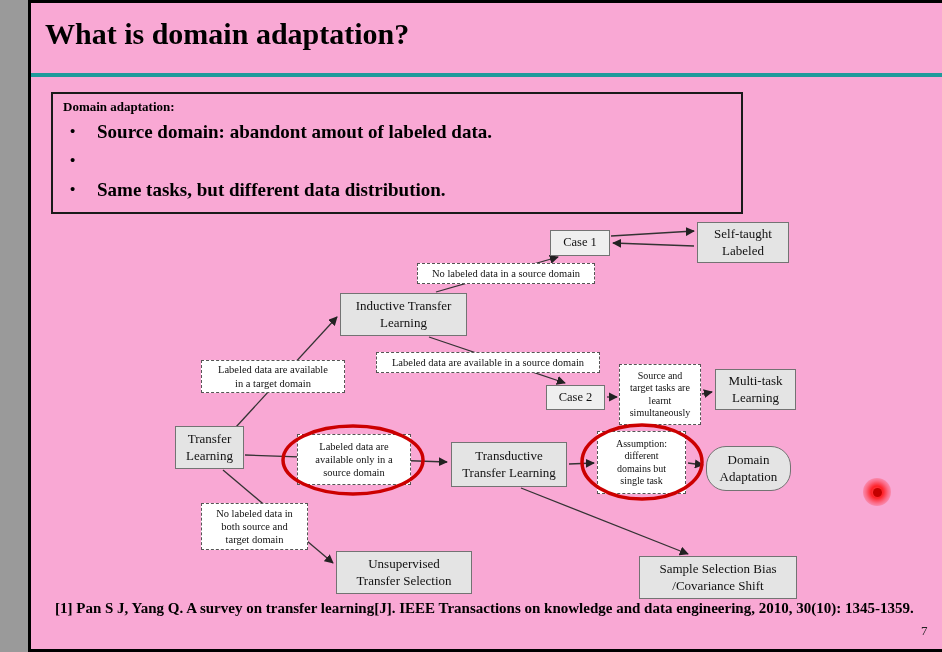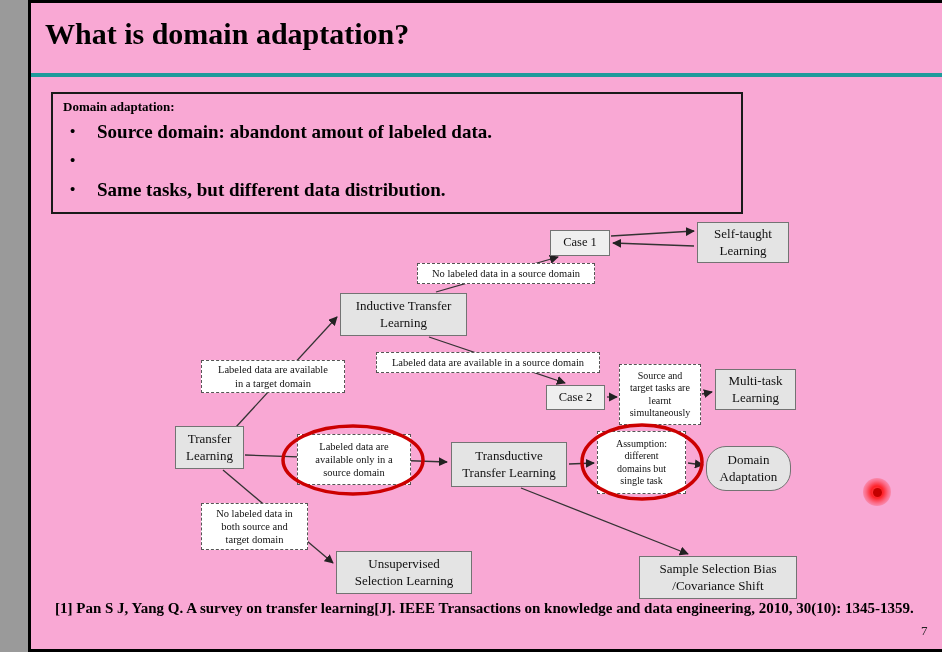--- a/index.html
+++ b/index.html
@@ -90,21 +90,21 @@
       <line x1="657" y1="460" x2="672" y2="462" marker-end="url(#ah)"></line>
       <line x1="490" y1="485" x2="657" y2="551" marker-end="url(#ah)"></line>
     </g>
   </svg>
 
   <div class="node case" style="left:519px;top:227px;width:60px;height:26px;">
     <span>Case 1</span>
   </div>
   <div class="node solid" style="left:666px;top:219px;width:92px;height:41px;">
     <span>Self-taught
-Learning</span>
+Labeled</span>
   </div>
   <div class="node dashed" style="left:386px;top:260px;width:178px;height:21px;">
     <span>No labeled data in a source domain</span>
   </div>
   <div class="node solid" style="left:309px;top:290px;width:127px;height:43px;">
     <span>Inductive Transfer
 Learning</span>
   </div>
   <div class="node dashed" style="left:345px;top:349px;width:224px;height:21px;">
     <span>Labeled data are available in a source domain</span>
@@ -149,21 +149,21 @@
     <span>Domain
 Adaptation</span>
   </div>
   <div class="node dashed" style="left:170px;top:500px;width:107px;height:47px;">
     <span>No labeled data in
 both source and
 target domain</span>
   </div>
   <div class="node solid" style="left:305px;top:548px;width:136px;height:43px;">
     <span>Unsupervised
-Selection Learning</span>
+Transfer Selection</span>
   </div>
   <div class="node solid" style="left:608px;top:553px;width:158px;height:43px;">
     <span>Sample Selection Bias
 /Covariance Shift</span>
   </div>
 
   <svg id="overlay" class="layer">
     <ellipse cx="322" cy="457" rx="70" ry="34" fill="none" stroke="#cc0000" stroke-width="3.5"></ellipse>
     <ellipse cx="611" cy="459" rx="60" ry="37" fill="none" stroke="#cc0000" stroke-width="3.5"></ellipse>
   </svg>

